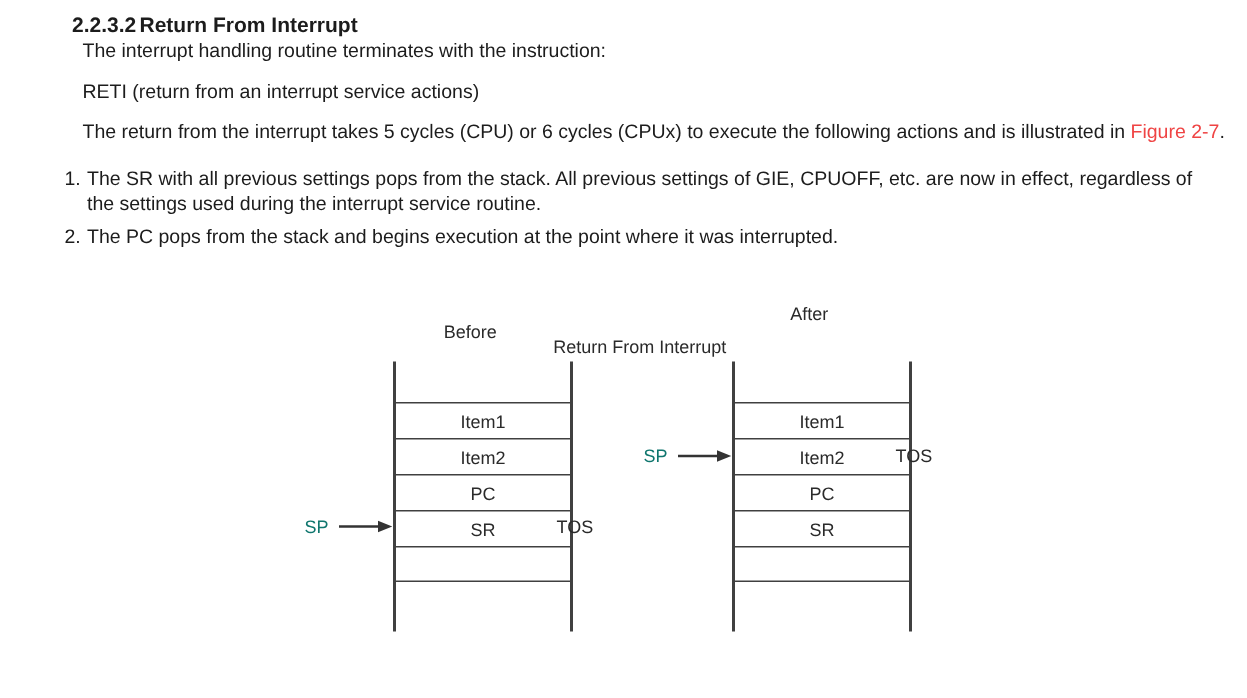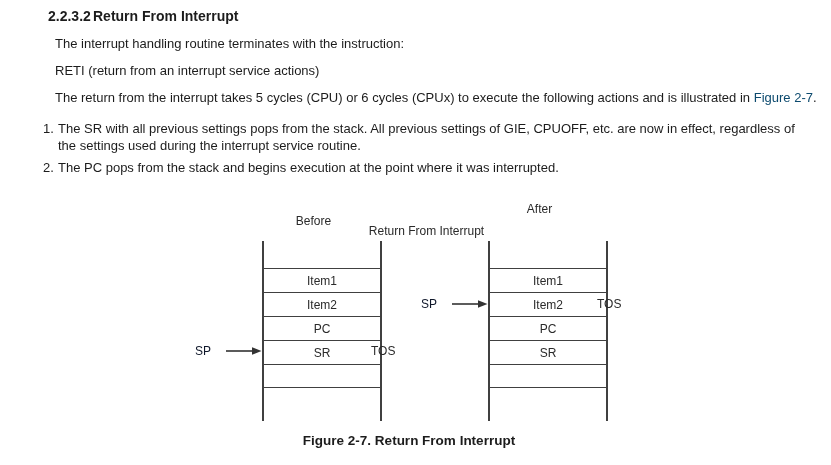--- a/index.html
+++ b/index.html
@@ -13,22 +13,22 @@
     overflow: hidden;
   }
   .heading {
     padding: 8px 0 0 2px;
     font-weight: bold;
     font-size: 14px;
     line-height: 16px;
   }
   .heading .sec-num { display: inline-block; width: 45px; margin-left: 46px; }
   .para { margin: 11px 0 0 55px; line-height: 16px; width: 772px; }
-  .para.first { margin-top: 12px; }
-  .link { color: #0c4a6e; cursor: pointer; }
+  .para.first { margin-top: 2px; }
+  .link { color: #ef4444; cursor: pointer; }
   .olist { margin: 14px 0 0 43px; width: 778px; }
   .olist-item { display: flex; line-height: 17px; }
   .olist-item + .olist-item { margin-top: 5px; }
   .olist-num { width: 15px; flex: 0 0 15px; }
   .olist-text { width: 758px; }
 
   .figure-layer { position: absolute; left: 0; top: 0; width: 831px; height: 465px; }
   .fig-label {
     position: absolute;
     font-size: 12px;
@@ -54,25 +54,25 @@
     align-items: center;
     justify-content: center;
     font-size: 12px;
     color: #2a2a2a;
   }
   .stack-row.last { border-bottom: 1.5px solid #404040; }
   .sp-group {
     position: absolute;
     display: flex;
     align-items: center;
-    justify-content: space-between;
+    justify-content: flex-end;
     gap: 7px;
     width: 67px;
     font-size: 12px;
-    color: #0f172a;
+    color: #0f766e;
     line-height: 16px;
   }
   .sp-before { left: 195px; top: 343px; }
   .sp-after  { left: 421px; top: 296px; }
   .tos { position: absolute; font-size: 12px; color: #2a2a2a; line-height: 16px; }
   .tos-before { left: 371px; top: 343px; }
   .tos-after  { left: 597px; top: 296px; }
   .caption {
     position: absolute;
     left: 0;
@@ -145,14 +145,13 @@
     <span>SP</span>
     <svg width="36" height="10">
       <line x1="0" y1="5" x2="27" y2="5" stroke="#333333" stroke-width="1.6"></line>
       <polygon points="26,1.2 35.5,5 26,8.8" fill="#333333"></polygon>
     </svg>
   </div>
 
   <div class="tos tos-before">TOS</div>
   <div class="tos tos-after">TOS</div>
 
-  <div class="caption">Figure 2-7. Return From Interrupt</div>
 </div>
 
 </body></html>

